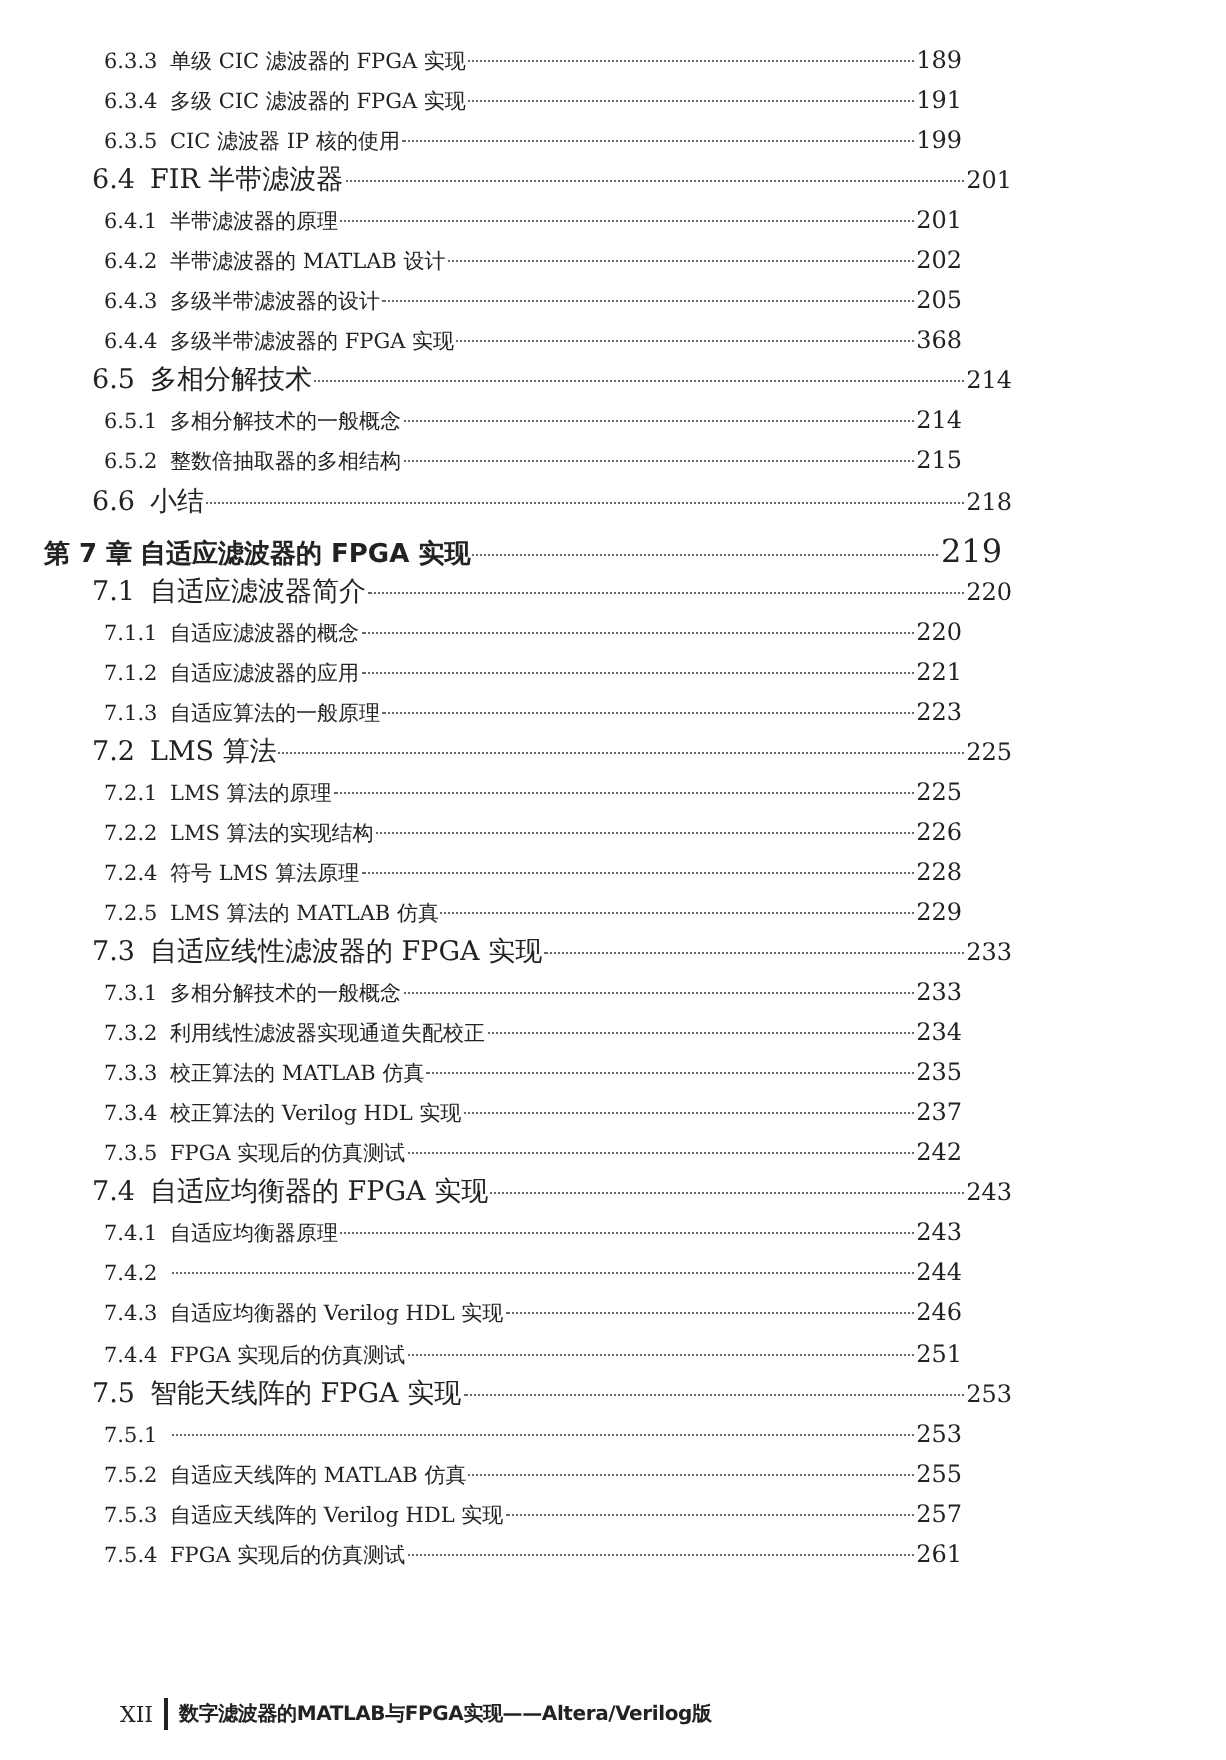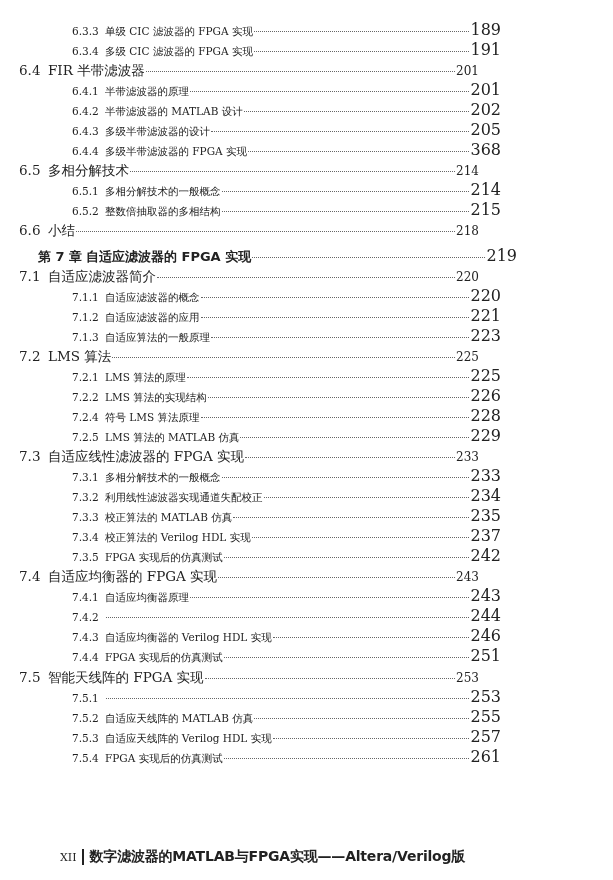--- a/index.html
+++ b/index.html
@@ -14,55 +14,61 @@
     height: 20.05px; line-height: 20px; white-space: nowrap;
   }
   .row .num { display: inline-block; }
   .row .title { display: inline-block; }
   .row .leader {
     flex: 1 1 auto; overflow: hidden; margin: 0 1px 0 1px;
     border-bottom: 1px dotted #666; height: 0; position: relative; top: -3px;
   }
   .row .page { display: inline-block; text-align: right; }
 
-  .sub { font-size: 10.5px; padding-left: 72px; width: 429px; }
+  .sub { font-size: 10.5px; padding-left: 52px; width: 429px; }
   .sub .num { width: 33px; }
-  .sub .page { font-size: 16px; }
-
-  .sec { font-size: 13.5px; padding-left: 19px; width: 460px; }
+  .sub .page { font-size: 12px; }
+
+  .sec { font-size: 13.5px; padding-left: 19px; width: 460px; margin-left: 27px; }
   .sec .num { width: 29px; }
   .sec .page { font-size: 12px; }
 
-  .chap { font-size: 13px; padding-left: 38px; width: 479px; margin-top: 5px; font-family: "DejaVu Sans", "Liberation Sans", sans-serif; font-weight: bold; }
+  .chap { font-size: 13px; padding-left: 22px; width: 479px; margin-top: 5px; font-family: "DejaVu Sans", "Liberation Sans", sans-serif; font-weight: bold; }
   .chap .num { width: 48px; }
   .chap .page { font-size: 16px; font-family: "DejaVu Serif", "Liberation Serif", serif; font-weight: normal; }
 
   #footer {
     position: absolute; left: 24px; top: 848px; height: 18px;
     display: flex; align-items: center; white-space: nowrap; margin-left: 36px;
   }
   #footer .pageno { font-family: "DejaVu Serif", "Liberation Serif", serif; font-size: 11px; color: #222; }
   #footer .bar { width: 2px; height: 16px; background: #222; margin: 0 6px 0 5px; }
-  #footer .booktitle { font-family: "DejaVu Sans", "Liberation Sans", sans-serif; font-size: 14px; font-weight: bold; color: #222; letter-spacing: -0.2px; }
+  #footer .booktitle { font-family: "DejaVu Sans", "Liberation Sans", sans-serif; font-size: 10px; font-weight: bold; color: #222; letter-spacing: -0.2px; }
 </style>
 </head>
 <body>
 
 <div id="toc">
     <div class="row sub">
       <span class="num">6.3.3</span>
       <span class="title">单级 CIC 滤波器的 FPGA 实现</span>
       <span class="leader"></span>
       <span class="page">189</span>
     </div>
     <div class="row sub">
       <span class="num">6.3.4</span>
       <span class="title">多级 CIC 滤波器的 FPGA 实现</span>
       <span class="leader"></span>
       <span class="page">191</span>
+    </div>
+    <div class="row sub">
+      <span class="num">6.3.5</span>
+      <span class="title">CIC 滤波器 IP 核的使用</span>
+      <span class="leader"></span>
+      <span class="page">199</span>
     </div>
     <div class="row sec">
       <span class="num">6.4</span>
       <span class="title">FIR 半带滤波器</span>
       <span class="leader"></span>
       <span class="page">201</span>
     </div>
     <div class="row sub">
       <span class="num">6.4.1</span>
       <span class="title">半带滤波器的原理</span>

